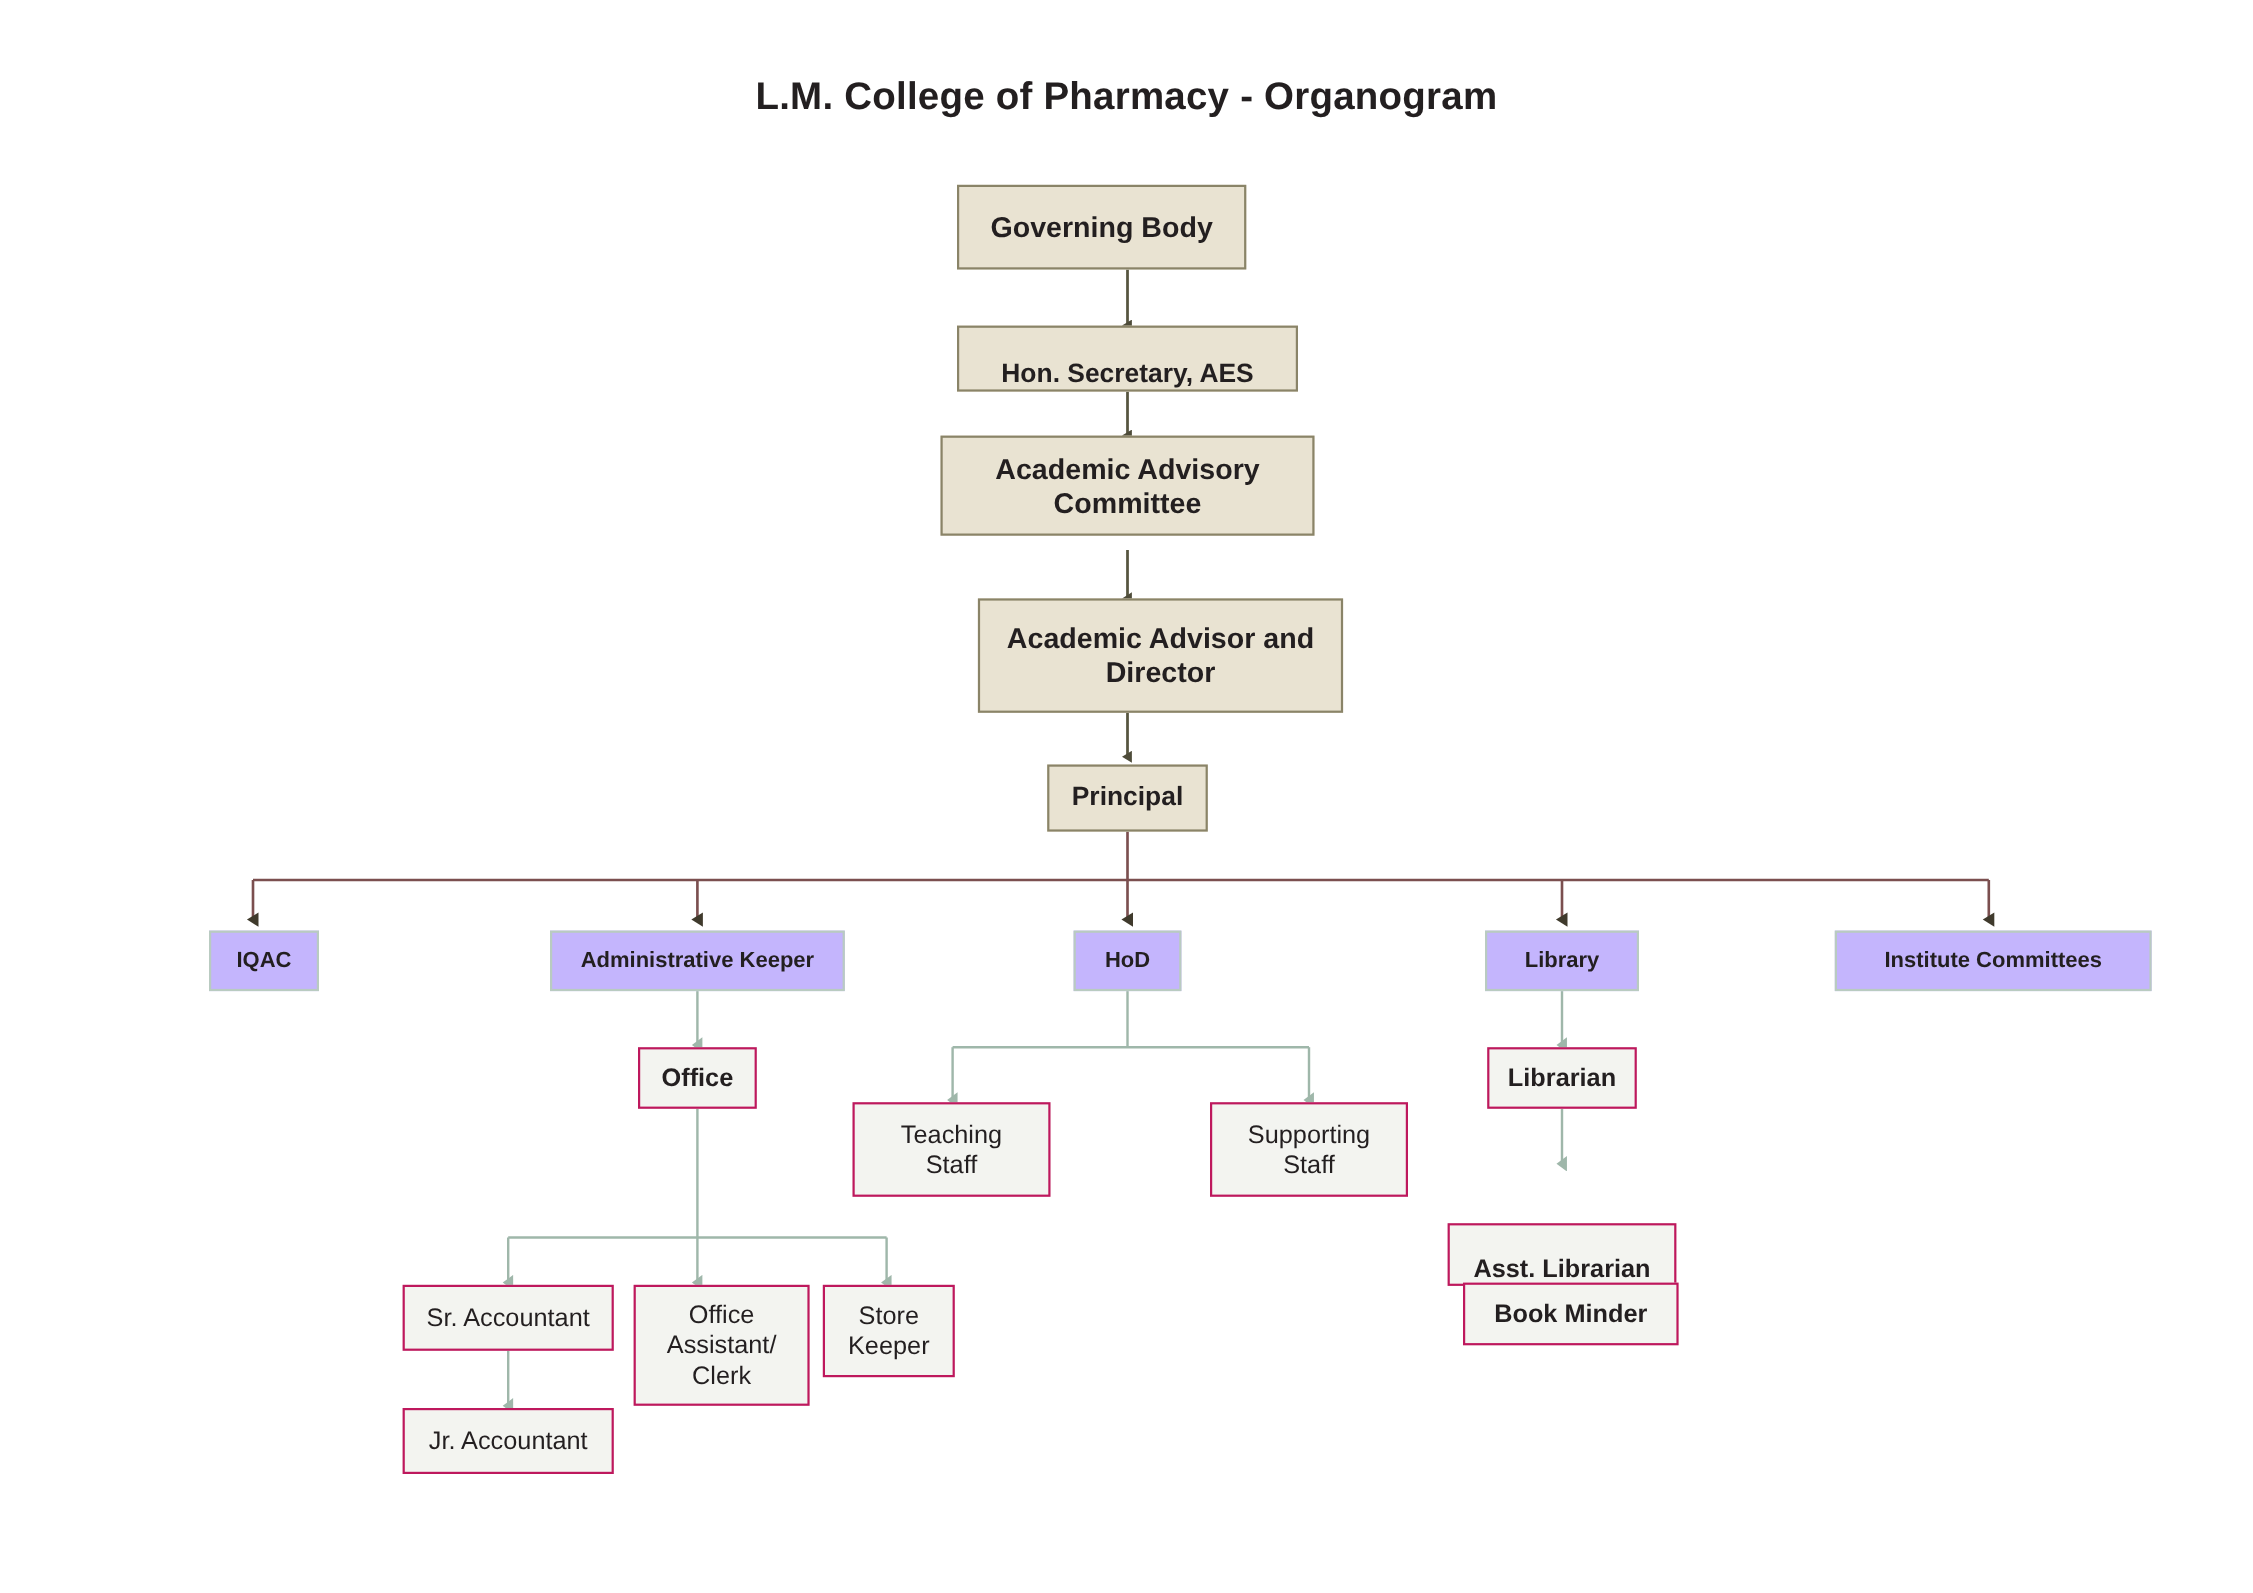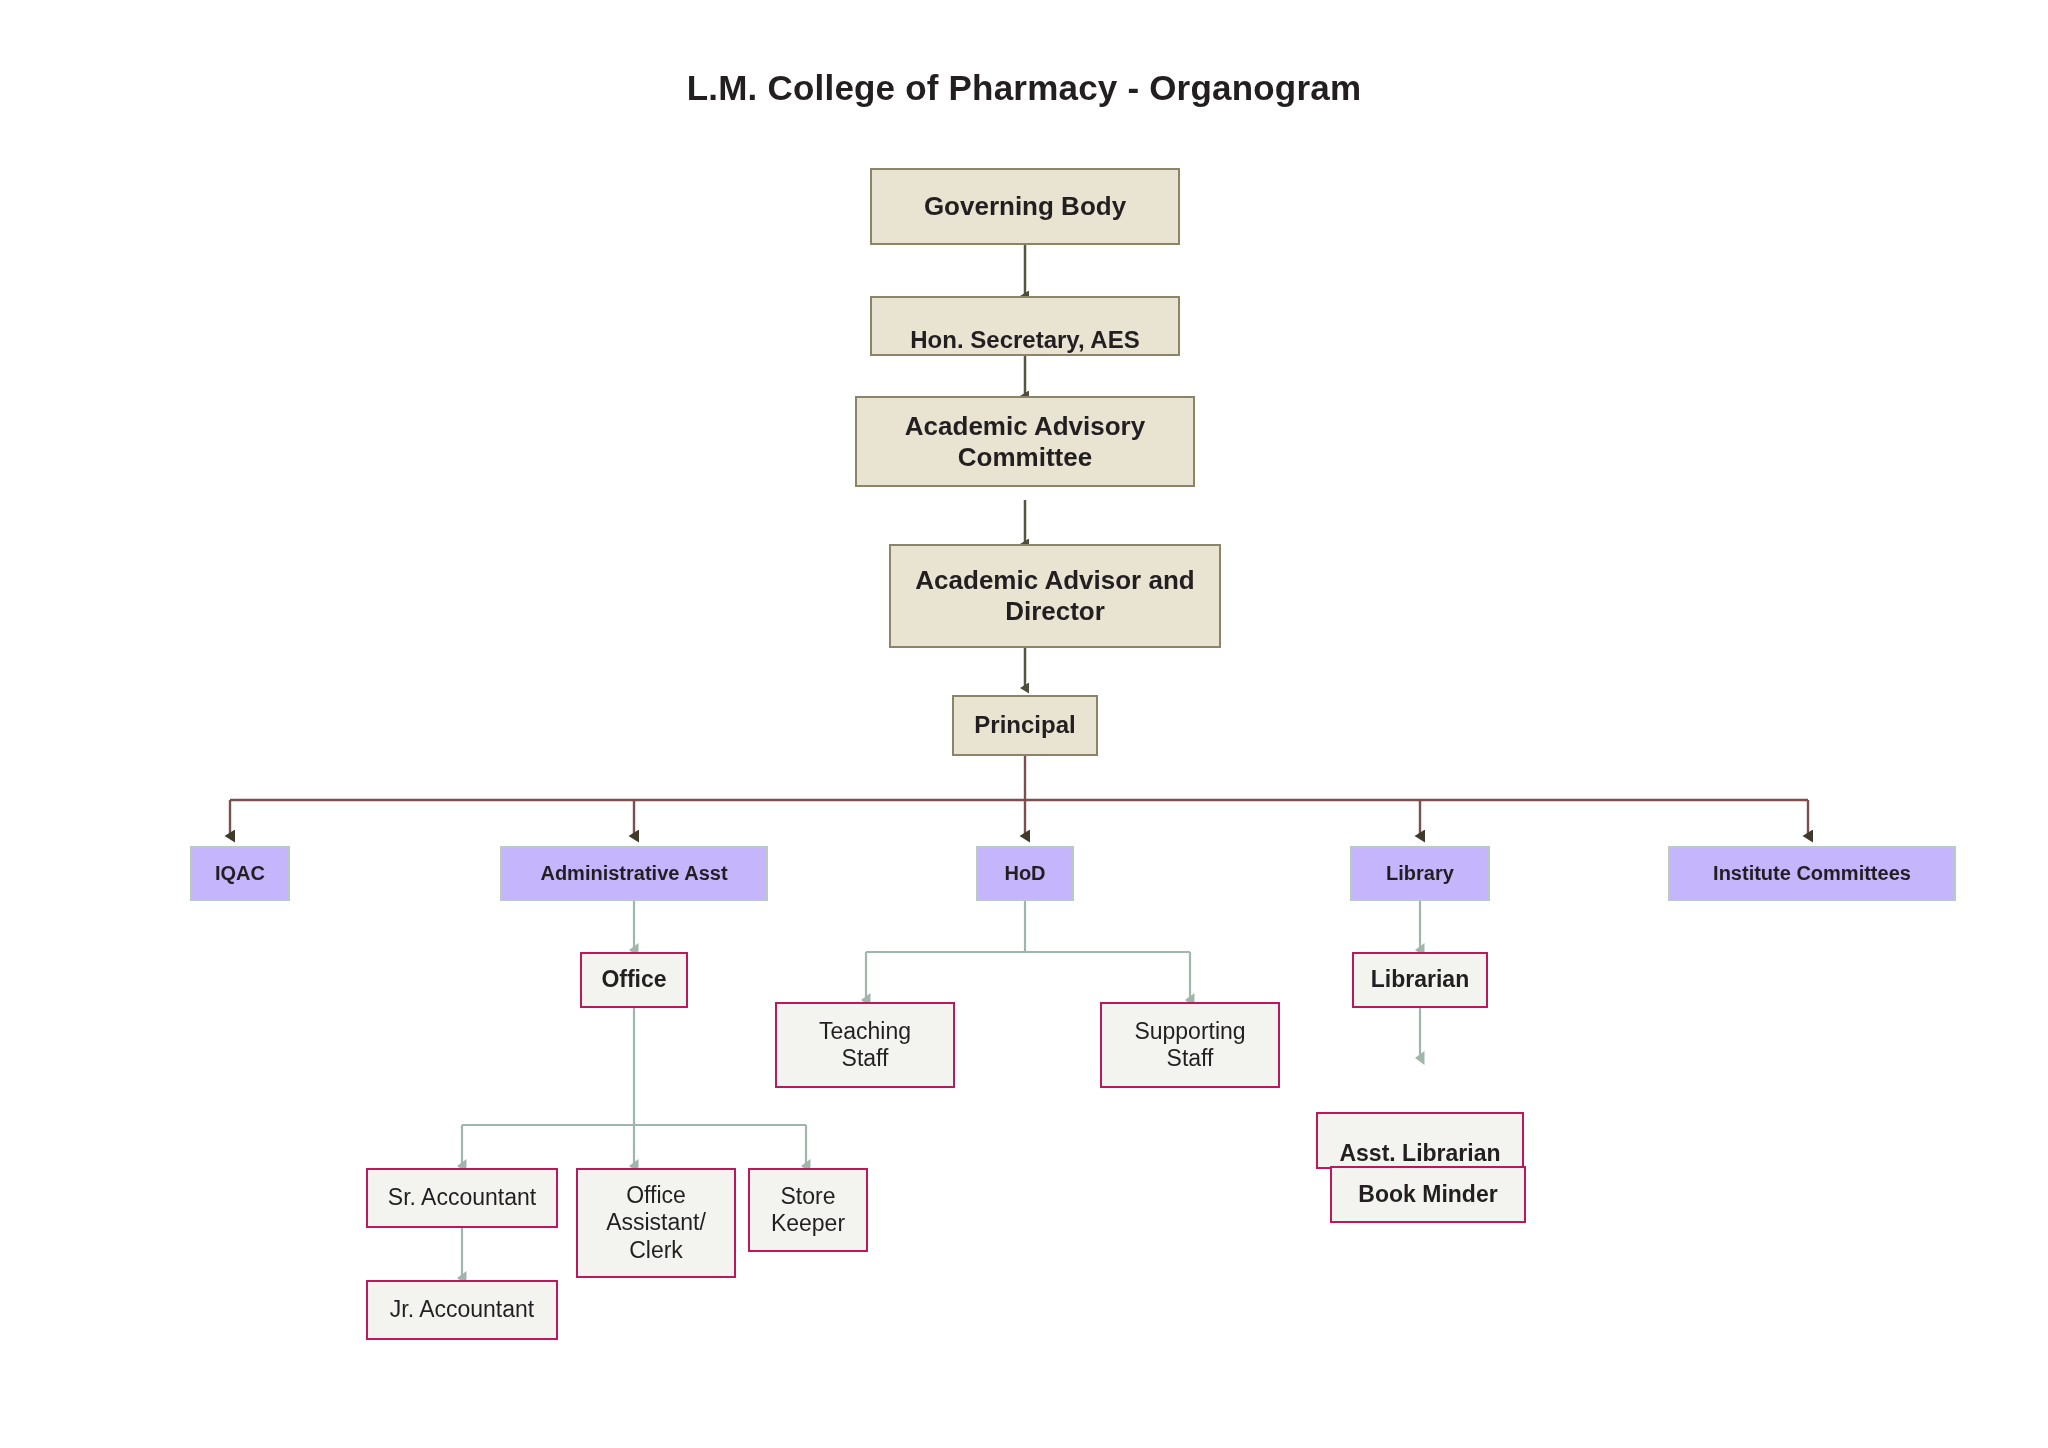--- a/index.html
+++ b/index.html
@@ -141,21 +141,21 @@
 
     <g stroke="#9fb7aa" stroke-width="2.2" fill="none">
       <line x1="1420" y1="901" x2="1420" y2="950" marker-end="url(#arrow-sage)"></line>
       <line x1="1420" y1="1008" x2="1420" y2="1058" marker-end="url(#arrow-sage)"></line>
       <line x1="1420" y1="1115" x2="1420" y2="1165" marker-end="url(#arrow-sage)"></line>
     </g>
   </svg>
 
   <div class="page-title">L.M. College of Pharmacy - Organogram</div>
 
-  <div class="node tier1" style="left:870px; top:168px; width:310px; height:77px;">
+  <div class="node tier1" style="left:870px; top:168px; width:263px; height:77px;">
     <span class="node-label">Governing Body</span>
   </div>
 
   <div class="node tier1 small" style="left:870px; top:296px; width:310px; height:60px;align-items:flex-end;">
     <span class="node-label">Hon. Secretary, AES</span>
   </div>
 
   <div class="node tier1" style="left:855px; top:396px; width:340px; height:91px;">
     <span class="node-label">Academic Advisory
 Committee</span>
@@ -168,21 +168,21 @@
 
   <div class="node tier1 small" style="left:952px; top:695px; width:146px; height:61px;">
     <span class="node-label">Principal</span>
   </div>
 
   <div class="node tier2" style="left:190px; top:846px; width:100px; height:55px;">
     <span class="node-label">IQAC</span>
   </div>
 
   <div class="node tier2" style="left:500px; top:846px; width:268px; height:55px;">
-    <span class="node-label">Administrative Asst</span>
+    <span class="node-label">Administrative Keeper</span>
   </div>
 
   <div class="node tier2" style="left:976px; top:846px; width:98px; height:55px;">
     <span class="node-label">HoD</span>
   </div>
 
   <div class="node tier2" style="left:1350px; top:846px; width:140px; height:55px;">
     <span class="node-label">Library</span>
   </div>
 

